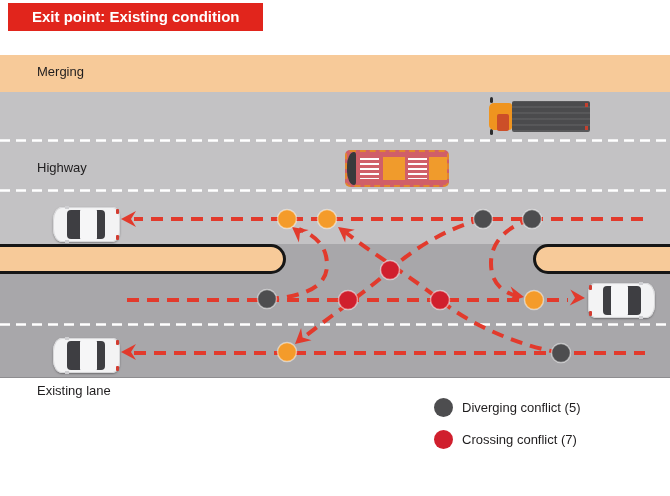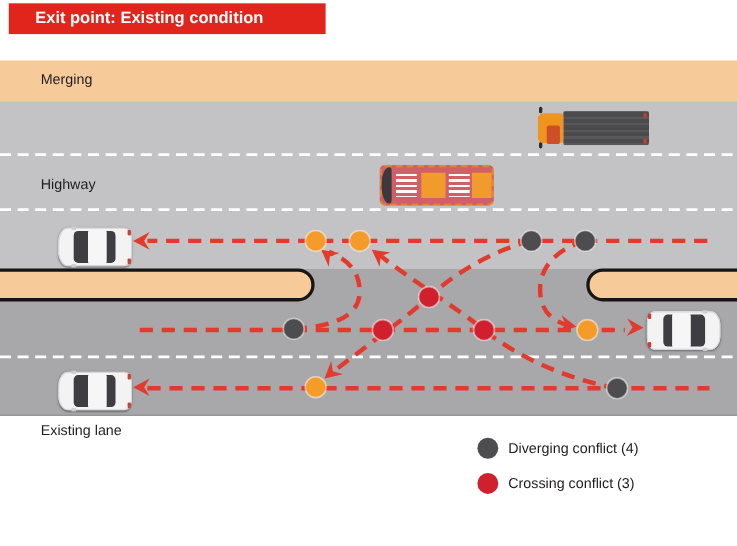--- a/index.html
+++ b/index.html
@@ -1,21 +1,21 @@
 <!DOCTYPE html>
 <html><head>
 <meta charset="utf-8">
 <style>
   html,body{margin:0;padding:0;background:#ffffff;}
   .stage{
     position:relative;width:670px;height:496px;background:#ffffff;overflow:hidden;
     font-family:"Liberation Sans", sans-serif;color:#1f1d1e;
   }
   
-  .banner{position:absolute;left:8px;top:3px;width:288px;height:28px;line-height:28px;
+  .banner{position:absolute;left:8px;top:3px;width:255px;height:28px;line-height:28px;
     padding-left:24px;box-sizing:border-box;color:#ffffff;font-size:15px;font-weight:700;}
   
   .band{position:absolute;left:0;width:670px;}
   .median-band{top:55px;height:37px;}
   .road-highway{top:92px;height:152px;}
   .road-service{top:244px;height:133px;border-bottom:1px solid #8e8d90;}
   .area-label{position:absolute;left:37px;font-size:13px;color:#1f1d1e;z-index:6;}
   .lbl-median{top:64px;}
   .lbl-highway{top:160px;}
   .lbl-service{top:383px;}
@@ -161,21 +161,21 @@
       <circle cx="534" cy="300" r="9.5" fill="#f49b2a" stroke="rgba(255,255,255,0.5)" stroke-width="1.5"></circle>
       <circle cx="287" cy="352" r="9.5" fill="#f49b2a" stroke="rgba(255,255,255,0.5)" stroke-width="1.5"></circle>
       <circle cx="390" cy="270" r="9.5" fill="#d01f2d" stroke="rgba(255,255,255,0.5)" stroke-width="1.5"></circle>
       <circle cx="348" cy="300" r="9.5" fill="#d01f2d" stroke="rgba(255,255,255,0.5)" stroke-width="1.5"></circle>
       <circle cx="440" cy="300" r="9.5" fill="#d01f2d" stroke="rgba(255,255,255,0.5)" stroke-width="1.5"></circle>
     </svg>
 
   <div class="legend">
       <div class="legend-row">
         <span class="legend-dot" style="background: rgb(77, 77, 79);"></span>
-        <span class="legend-label">Diverging conflict (4)</span>
+        <span class="legend-label">Diverging conflict (5)</span>
       </div>
       <div class="legend-row">
         <span class="legend-dot" style="background: rgb(208, 31, 45);"></span>
-        <span class="legend-label">Crossing conflict (3)</span>
+        <span class="legend-label">Crossing conflict (7)</span>
       </div>
     </div>
 
 </div>
 
 </body></html>

